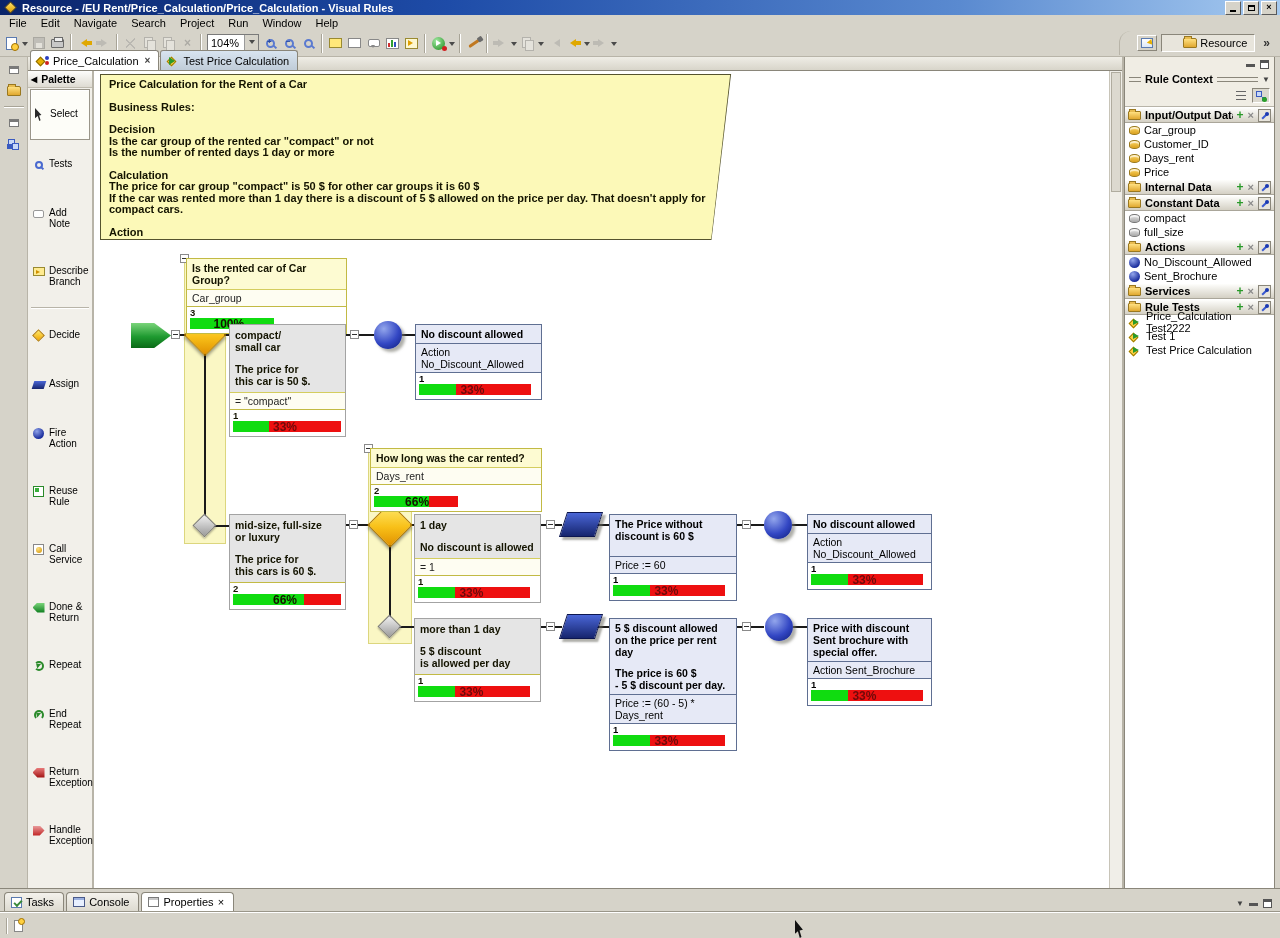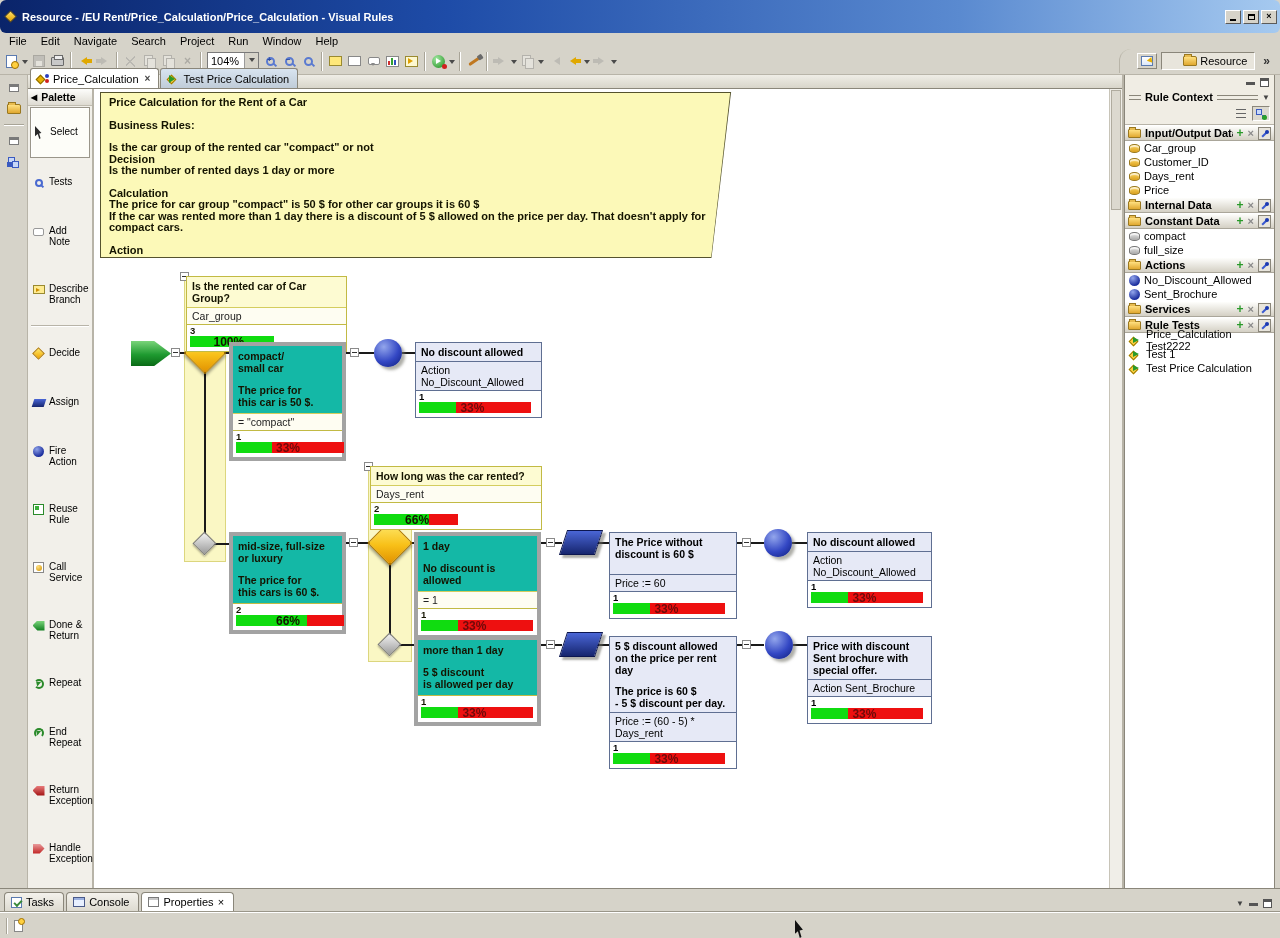--- a/index.html
+++ b/index.html
@@ -1,20 +1,20 @@
 <!DOCTYPE html>
 <html><head>
 <meta charset="utf-8">
 <style>
   * { margin:0; padding:0; box-sizing:border-box; }
   html,body { width:1280px; height:938px; overflow:hidden; font-family:"Liberation Sans",sans-serif; background:#d6d3c9; }
   #win { width:1280px; height:938px; display:flex; flex-direction:column; position:relative; }
 
   
-  .titlebar { height:33px; background:linear-gradient(90deg,#0a246a 0%,#1e4ca8 35%,#5a8ad0 75%,#a6caf0 100%); display:flex; align-items:center; padding:0 3px; color:#fff; font-size:11px; font-weight:bold; flex:0 0 auto;border-radius:6px; }
+  .titlebar { height:15px; background:linear-gradient(90deg,#0a246a 0%,#1e4ca8 35%,#5a8ad0 75%,#a6caf0 100%); display:flex; align-items:center; padding:0 3px; color:#fff; font-size:11px; font-weight:bold; flex:0 0 auto; }
   .titlebar .tdiamond { width:11px; height:11px; background:linear-gradient(135deg,#ffe066,#e0a000); transform:rotate(45deg) scale(.8); margin:0 6px 0 2px; border:1px solid #7a5a00; }
   .titlebar .ttl { flex:1; white-space:nowrap; overflow:hidden; }
   .winbtn { width:16px; height:14px; background:#d6d3c9; border:1px solid; border-color:#fff #5a5a5a #5a5a5a #fff; margin-left:2px; font-size:9px; line-height:11px; text-align:center; color:#000; font-weight:bold; }
   .winbtn .minbar { display:block; width:6px; height:2px; background:#000; margin:8px auto 0; }
   .winbtn .restbox { display:block; width:7px; height:6px; border:1px solid #000; border-top:2px solid #000; margin:3px auto 0; }
 
   
   .menubar { height:15px; display:flex; align-items:center; font-size:11px; padding-left:2px; background:#d6d3c9; flex:0 0 auto; }
   .menuitem { padding:1px 7px; }
 
@@ -137,21 +137,21 @@
   .hline { position:absolute; height:2px; background:#1a1a1a; }
   .vlinef { position:absolute; width:2px; background:#1a1a1a; }
   .connpill { position:absolute; width:9px; height:9px; background:#fff; border:1px solid #8a8a8a; z-index:5; }
   .connpill::after { content:""; position:absolute; left:1px; right:1px; top:3px; height:1px; background:#333; }
   .startnode { position:absolute; width:40px; height:25px; background:linear-gradient(#7ad47a 0%,#1e9a30 55%,#0a6a16 100%); clip-path:polygon(0 0,58% 0,100% 50%,58% 100%,0 100%); filter:drop-shadow(2px 2px 2px rgba(0,0,0,.35)); z-index:4; }
   .diamond { position:absolute; background:linear-gradient(135deg,#ffec72 0%,#f8c018 55%,#e09000 100%); border:1px solid #b07800; transform:rotate(45deg); box-shadow:2px 2px 3px rgba(0,0,0,.35); z-index:4; }
   .gdiamond { position:absolute; width:17px; height:17px; background:linear-gradient(135deg,#f2f2f2,#9a9a9a); border:1px solid #7a7a7a; transform:rotate(45deg); box-shadow:1px 1px 2px rgba(0,0,0,.3); z-index:4; }
   .sphere { position:absolute; width:28px; height:28px; border-radius:50%; background:radial-gradient(circle at 35% 28%,#93a6ec 0%,#3347c4 55%,#0e1c78 100%); box-shadow:3px 3px 3px rgba(120,120,110,.6); z-index:4; }
   .para { position:absolute; width:36px; height:25px; background:linear-gradient(#4a66d6,#16256e); border:1px solid #0c1650; transform:skewX(-18deg); box-shadow:4px 3px 2px rgba(110,110,100,.55); z-index:4; }
 
-  .ybox { position:absolute; background:#14b8a6; border:4px solid #a3a3a3; font-size:10.5px; color:#141400; z-index:6; }
+  .ybox { position:absolute; background:#e5e5e5; border:1px solid #a3a3a3; font-size:10.5px; color:#141400; z-index:6; }
   .ybox .fmain { padding:4px 5px 5px; font-weight:bold; line-height:12px; }
   .ybox .fbody { margin-top:10px; }
   .cond { border-top:1px solid #d4cd5e; background:#fefdf2; padding:2px 5px; line-height:12px; color:#222; }
   .stats { border-top:1px solid #c2ba44; background:#fff; padding:0 3px 4px; }
   .stats .cnt { font-size:9.5px; font-weight:bold; line-height:11px; }
   .bar { position:relative; height:11px; background:#ee1010; }
   .bar .g { position:absolute; left:0; top:0; bottom:0; background:#10dc10; }
   .bar .lbl { position:absolute; top:-1px; left:37%; font-size:12px; font-weight:bold; color:#141400; }
   .bar .lbl.dred { color:#6e0a0a; }
   .w108 { width:108px; } .w112 { width:112px; } .w84 { width:84px; }
@@ -498,22 +498,22 @@
         </div>
 
         <div class="canvas">
 
           <div class="note-outer">
             <div class="note-inner">
               <div>Price Calculation for the Rent of a Car</div>
               <div class="sp"></div>
               <div>Business Rules:</div>
               <div class="sp"></div>
+              <div>Decision</div>
               <div>Is the car group of the rented car "compact" or not</div>
-              <div>Decision</div>
               <div>Is the number of rented days 1 day or more</div>
               <div class="sp"></div>
               <div>Calculation</div>
               <div>The price for car group "compact" is 50 $ for other car groups it is 60 $</div>
               <div>If the car was rented more than 1 day there is a discount of 5 $ allowed on the price per day. That doesn't apply for compact cars.</div>
               <div class="sp"></div>
               <div>Action</div>
               <div>A brochure with special offers should be send to customers who got a discount on the price.</div>
               <div class="u">Else just a action for prices without discount should follow.</div>
             </div>

